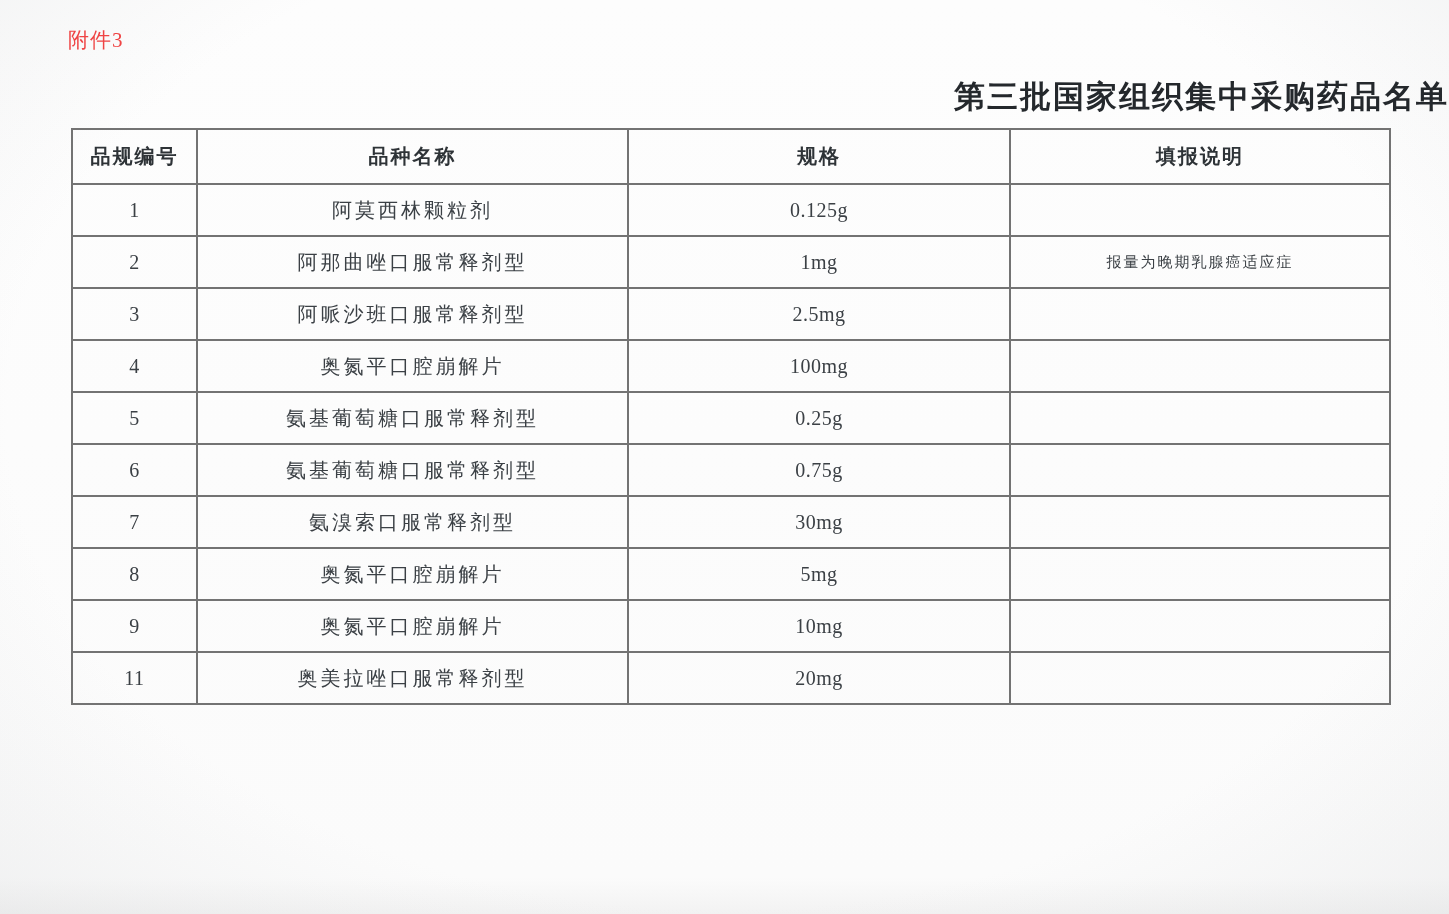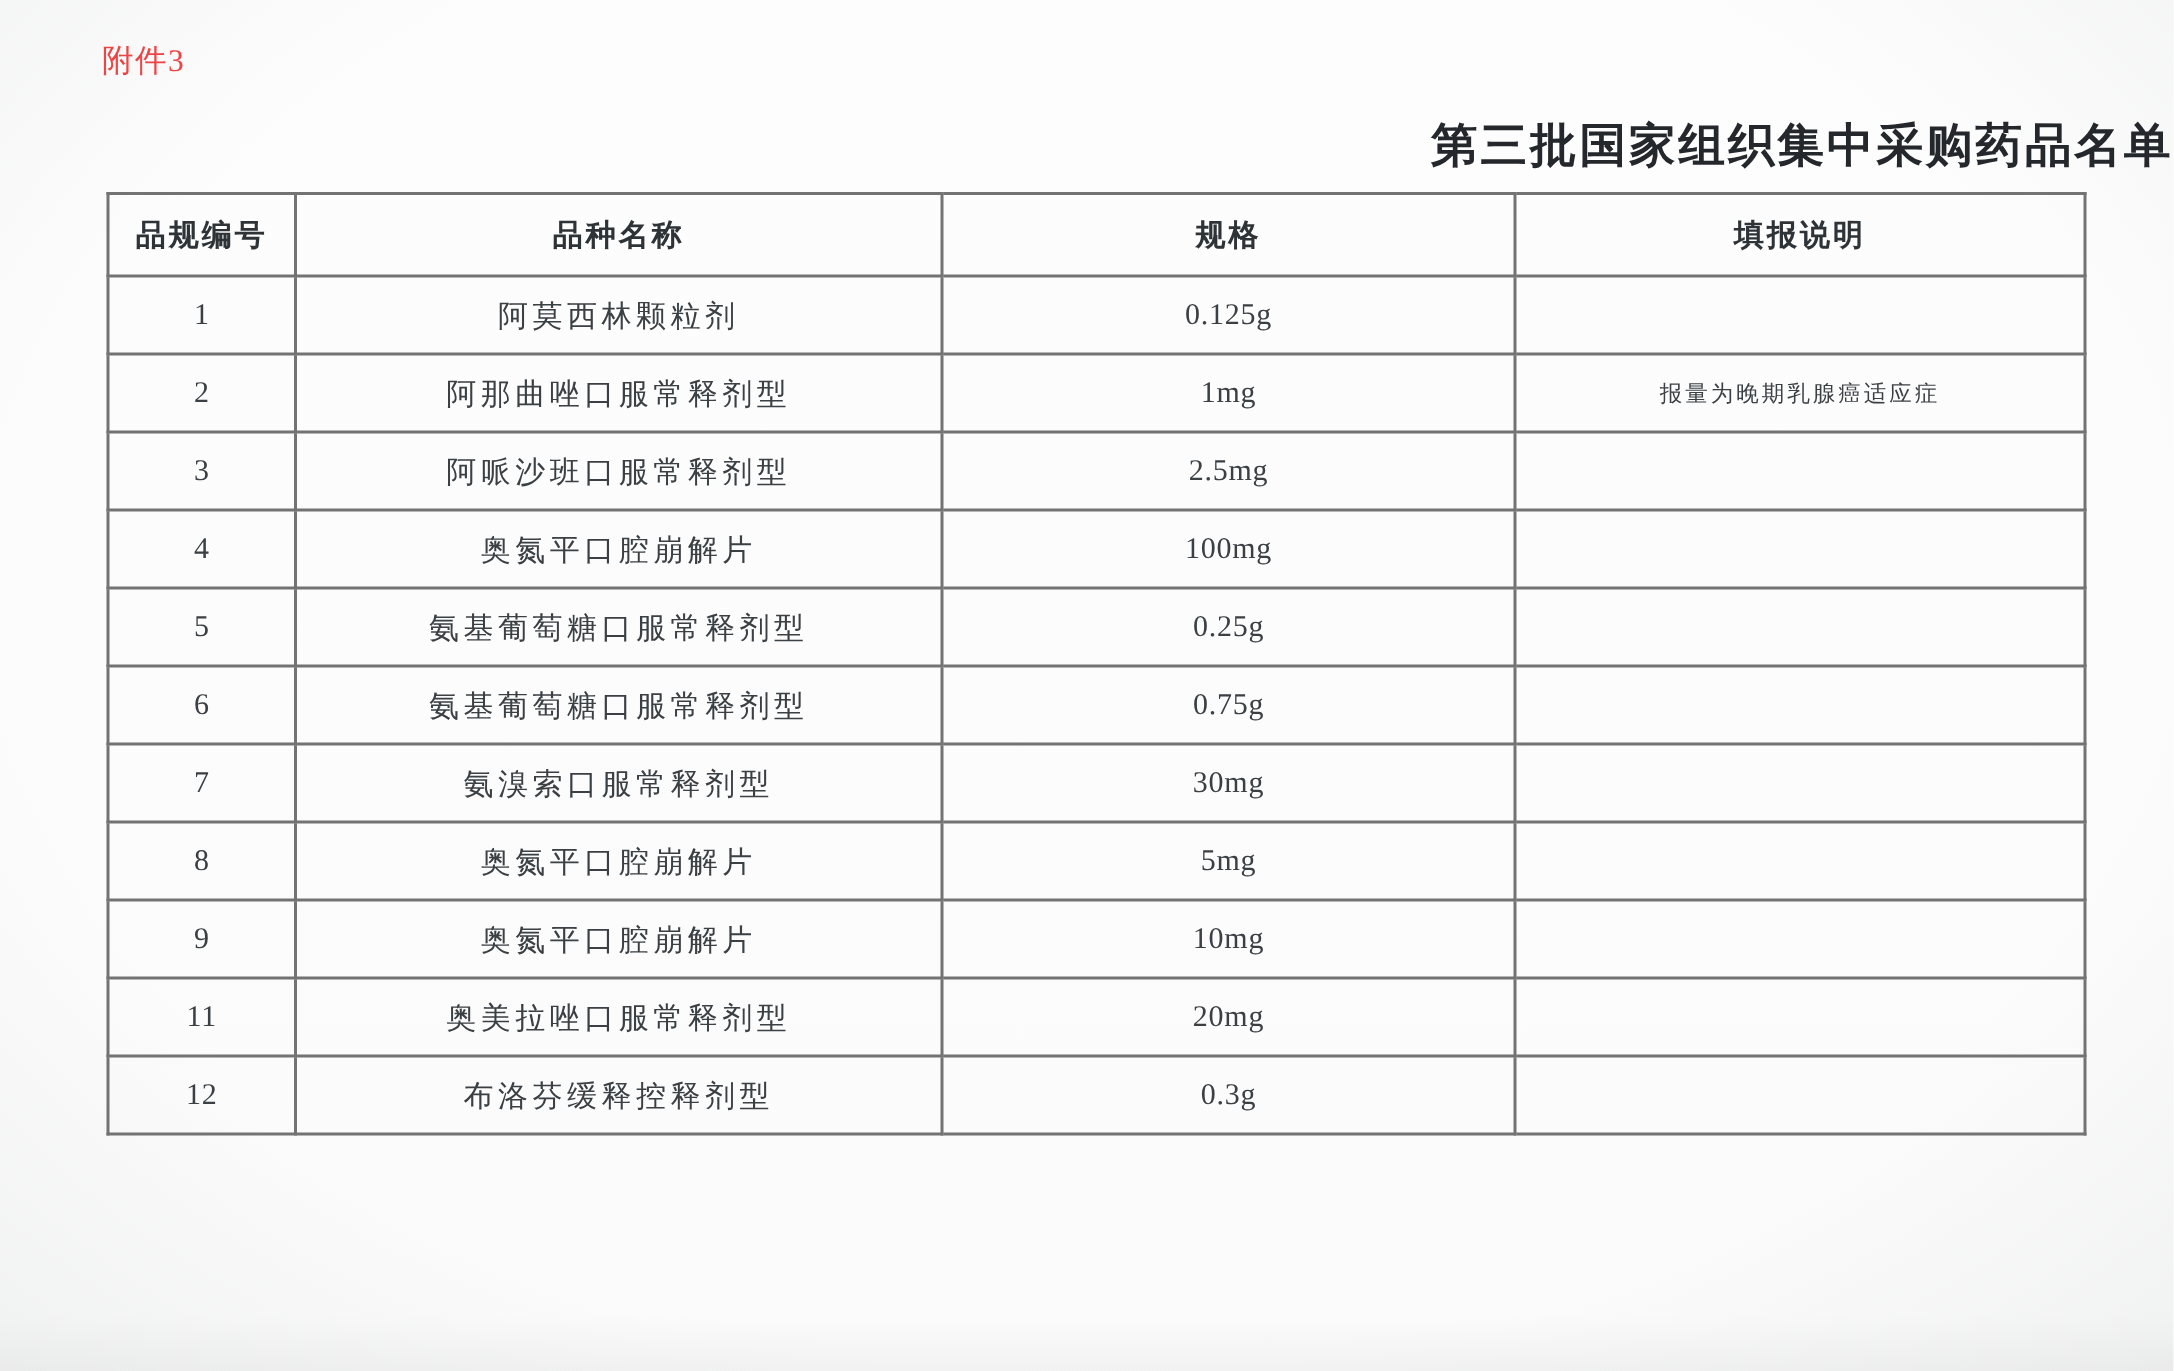--- a/index.html
+++ b/index.html
@@ -177,21 +177,15 @@
   </tr>
 
 
   <tr>
     <td class="cell-no">11</td>
     <td class="cell-name">奥美拉唑口服常释剂型</td>
     <td class="cell-spec">20mg</td>
     <td class="cell-note"></td>
   </tr>
 
-  <tr>
-    <td class="cell-no">12</td>
-    <td class="cell-name">布洛芬缓释控释剂型</td>
-    <td class="cell-spec">0.3g</td>
-    <td class="cell-note"></td>
-  </tr>
 
 </tbody>
 </table>
 
 </body></html>

